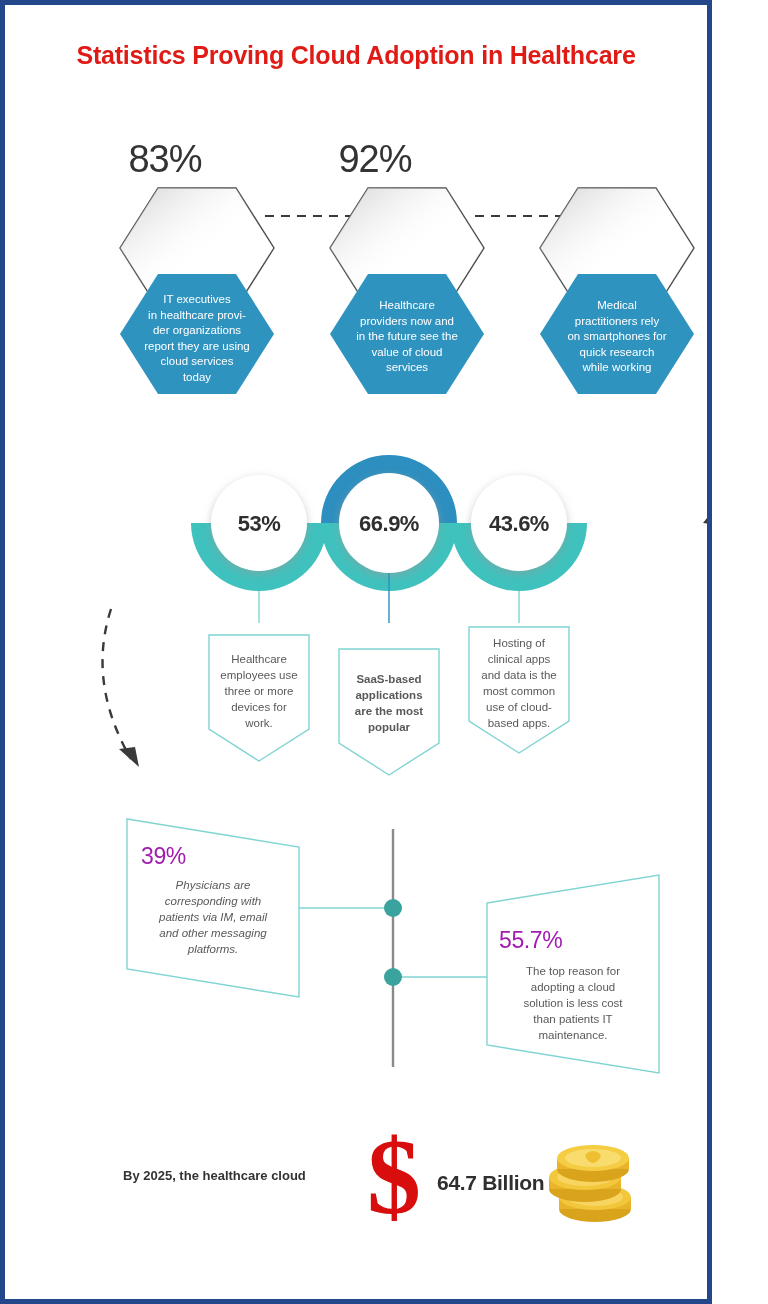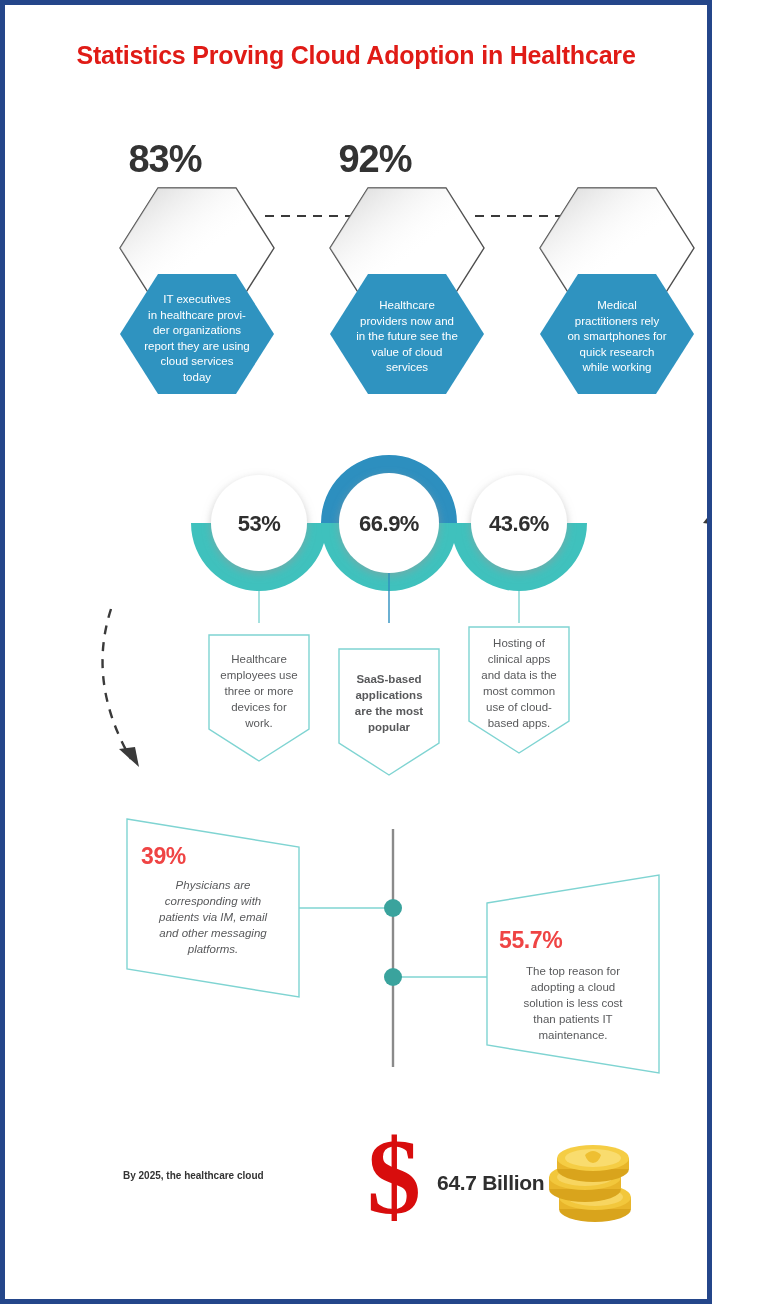--- a/index.html
+++ b/index.html
@@ -33,21 +33,21 @@
   }
 
   
   .hex-group { position: absolute; }
   .hex-pct {
     position: absolute;
     top: 0;
     width: 160px;
     text-align: center;
     font-size: 38px;
-    font-weight: bold;
+    font-weight: normal;
     color: #333333;
     letter-spacing: -1px;
   }
   .hex-wrap {
     position: absolute;
     top: 48px;
     width: 156px;
     height: 212px;
   }
   .hex-svg { position: absolute; left: 0; top: 0; }
@@ -87,40 +87,40 @@
     font-size: 11.5px;
     line-height: 16px;
     color: #58595b;
   }
 
   
   #timeline { position: absolute; left: 0; top: 800px; width: 768px; height: 290px; }
   .trap-pct {
     position: absolute;
     font-size: 23px;
-    font-weight: bold;
-    color: #ef4444;
+    font-weight: normal;
+    color: #a21caf;
     letter-spacing: -0.4px;
   }
   .trap-body {
     position: absolute;
     font-size: 11.5px;
     line-height: 16px;
     color: #58595b;
     text-align: center;
   }
 
   
   #footer { position: absolute; left: 0; top: 1130px; width: 768px; height: 120px; }
   #footer-text {
     position: absolute;
     left: 118px;
     top: 32px;
     width: 240px;
-    font-size: 10px;
+    font-size: 13px;
     font-weight: bold;
     line-height: 18px;
     color: #333333;
   }
   #footer-amount {
     position: absolute;
     left: 432px;
     top: 36px;
     font-size: 21px;
     font-weight: bold;

